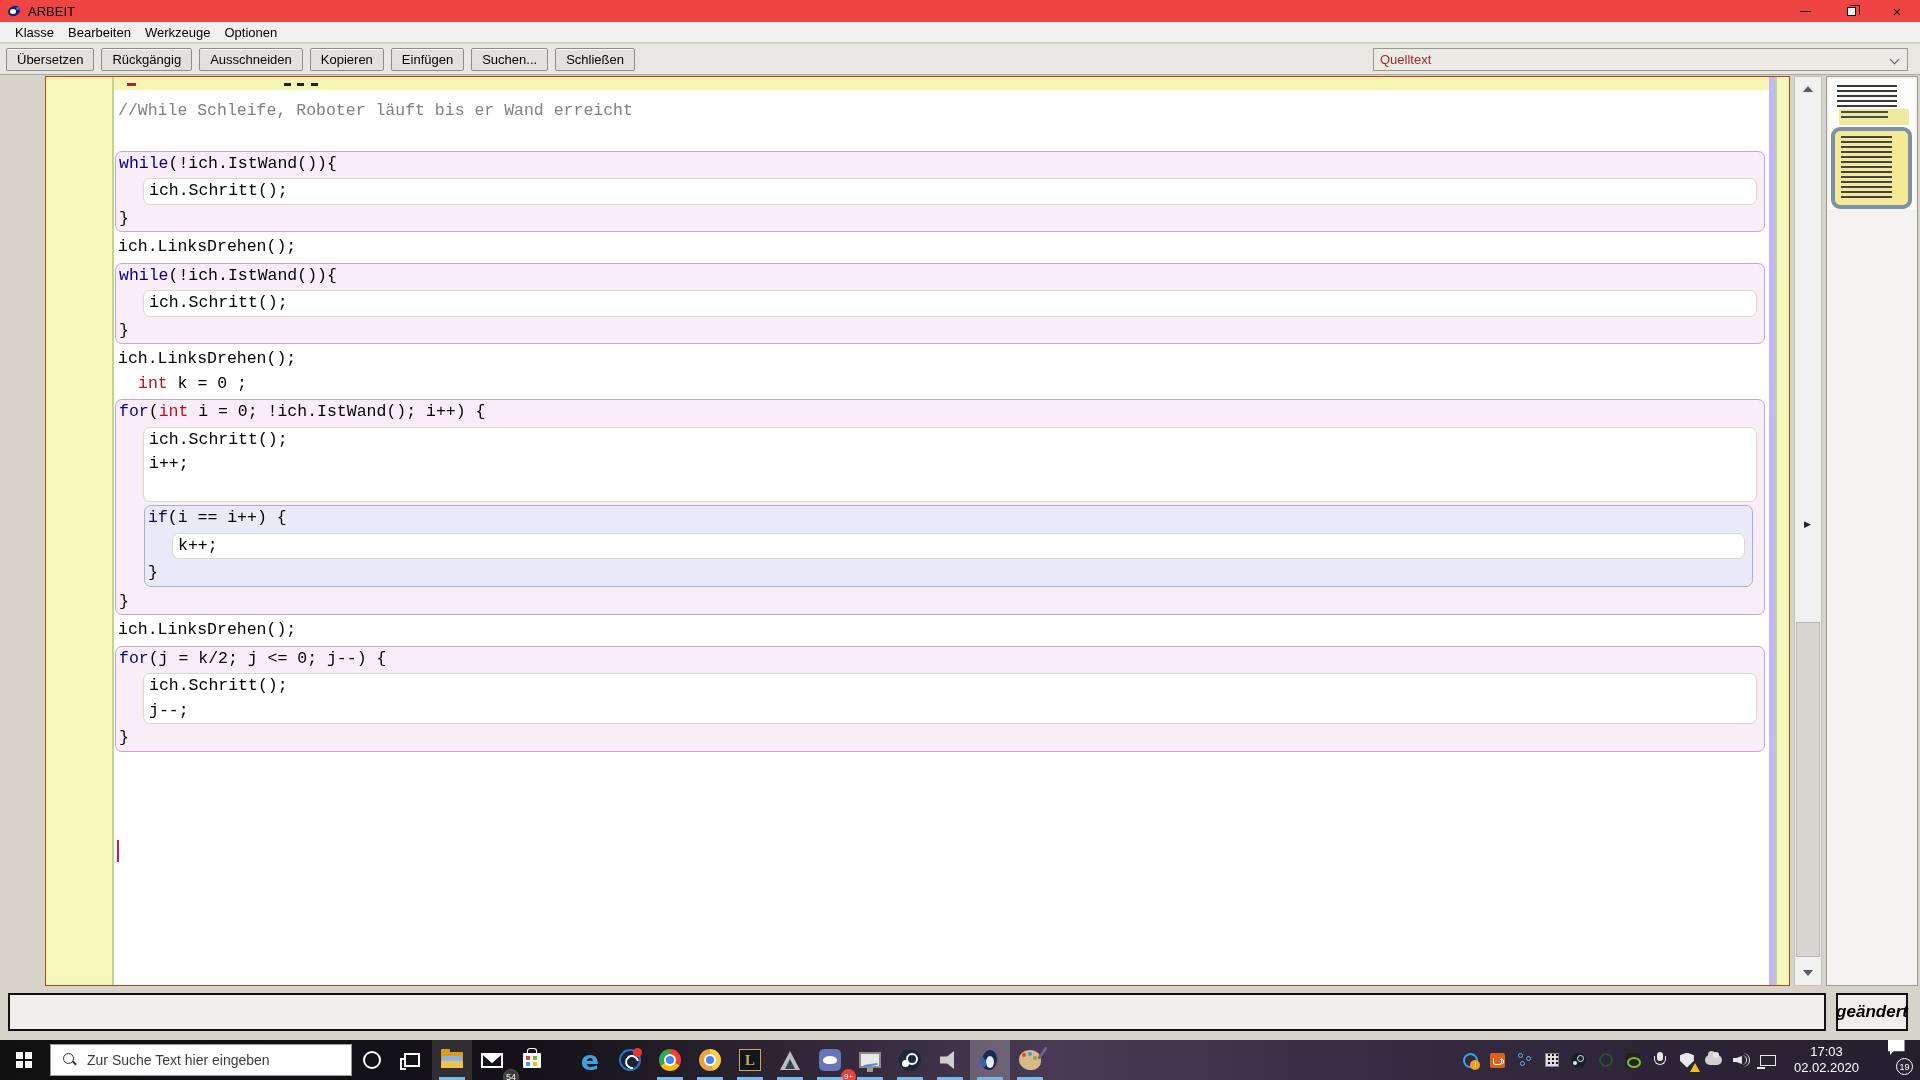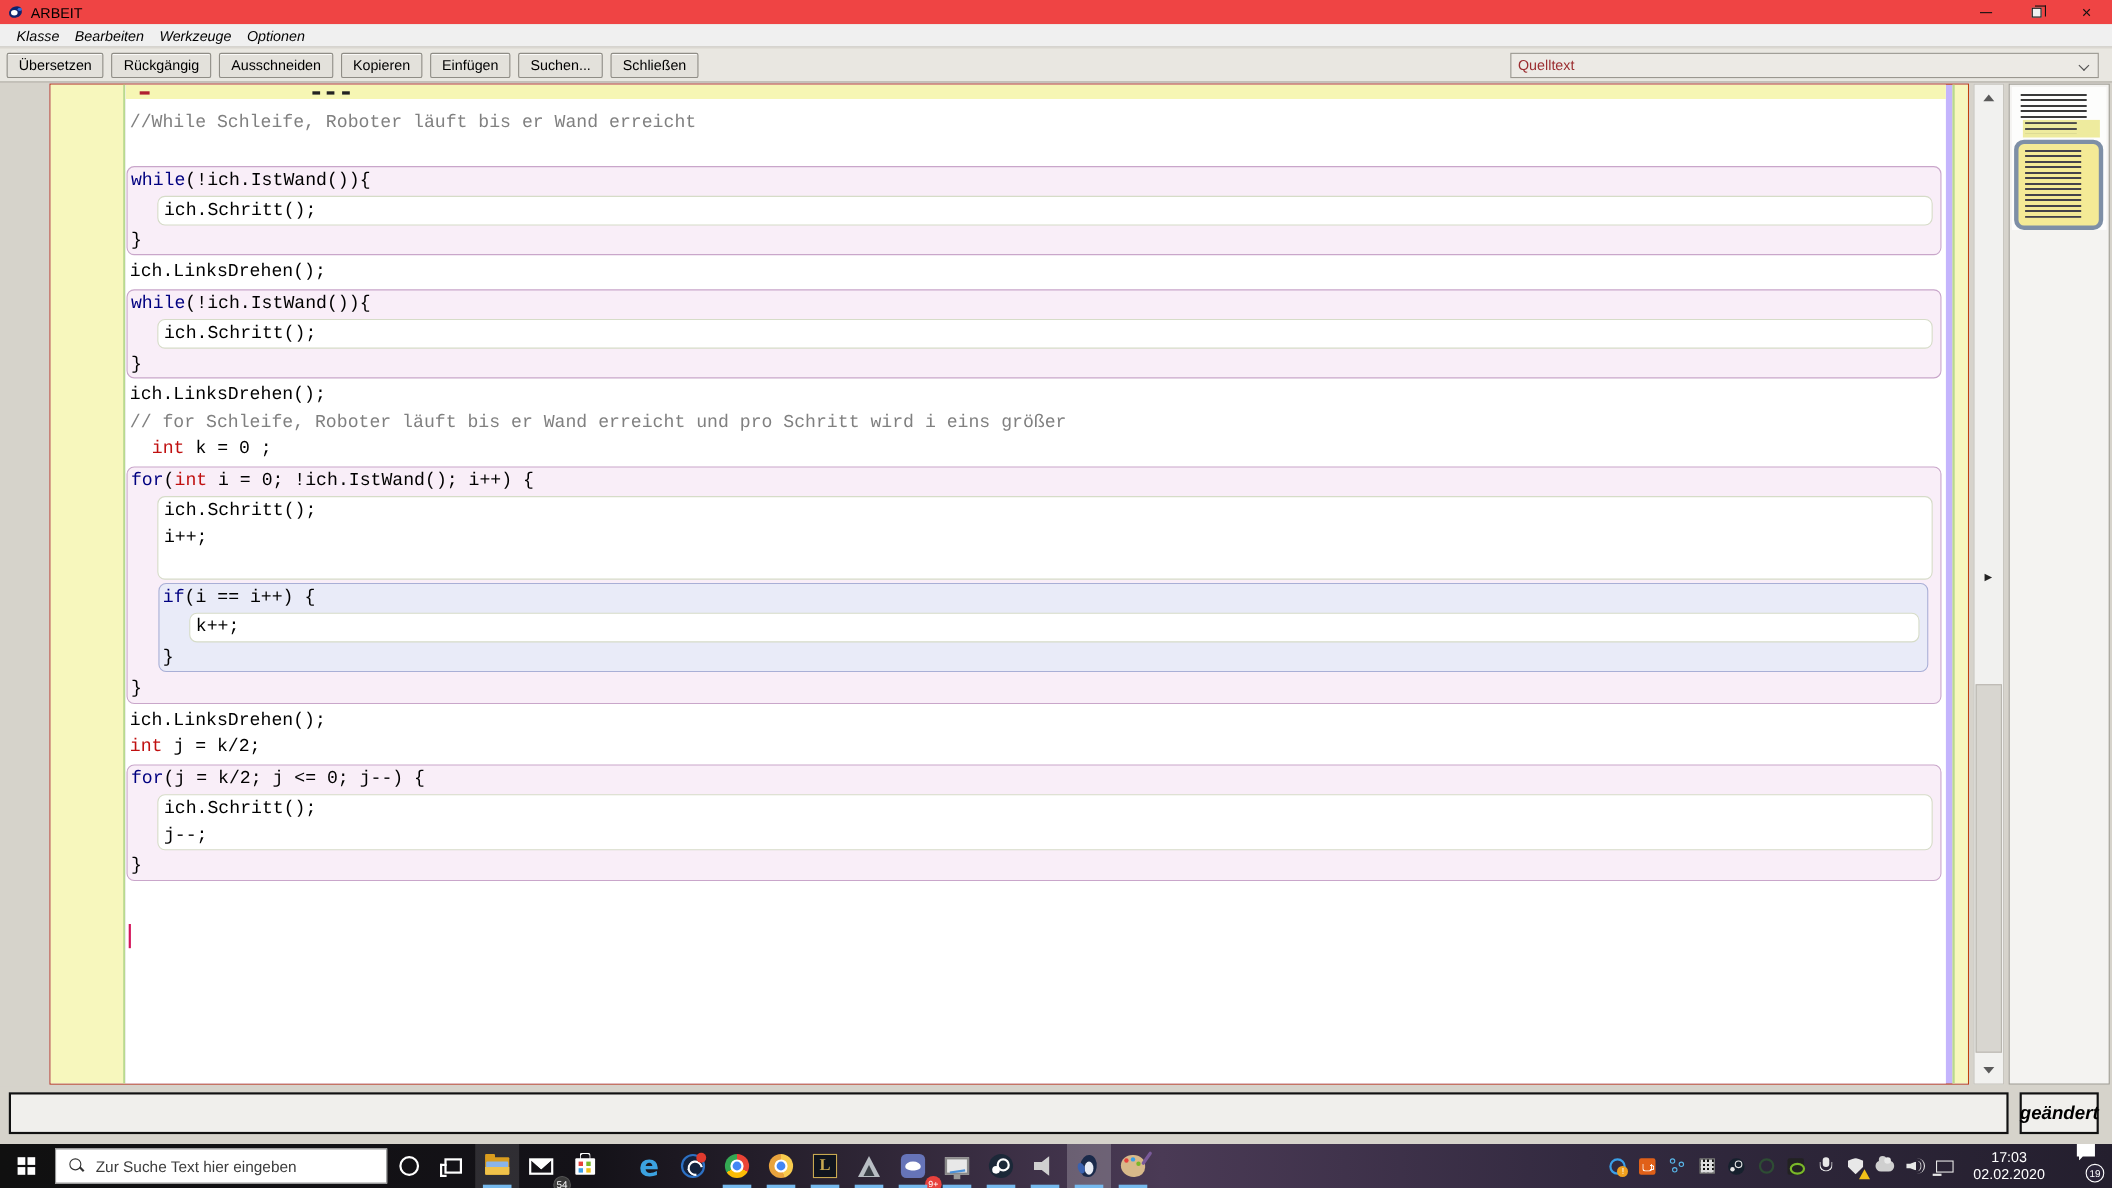--- a/index.html
+++ b/index.html
@@ -22,21 +22,21 @@
   .app-icon .b3{position:absolute;left:9px;top:3px;width:4px;height:3px;background:#3a6fd8;border-radius:50%;}
   .win-title{font-size:13px;color:#000;}
   .wincontrols{margin-left:auto;display:flex;height:22px;}
   .wincontrols .wc{width:46px;height:22px;display:flex;align-items:center;justify-content:center;color:#111;font-size:14px;}
   .wc .min-glyph{width:11px;height:1px;background:#111;display:block;}
   .wc .rest-glyph{width:9px;height:9px;border:1px solid #111;position:relative;background:#f0f0f0;}
   .wc .rest-glyph:before{content:"";position:absolute;left:2px;top:-3px;width:9px;height:9px;border:1px solid #111;border-bottom:none;border-left:none;}
   .wc .close-glyph{font-size:15px;line-height:15px;}
 
   
-  .menubar{position:absolute;left:0;top:22px;width:1920px;height:21px;background:#f0f0f0;display:flex;align-items:center;padding-left:8px;border-bottom:1px solid #d0cec8;font-style:italic;}
+  .menubar{position:absolute;left:0;top:22px;width:1920px;height:21px;background:#f0f0f0;display:flex;align-items:center;padding-left:8px;border-bottom:1px solid #d0cec8;}
   .menu-item{font-size:13px;color:#000;padding:2px 7px;}
 
   
   .toolbar{position:absolute;left:0;top:44px;width:1920px;height:31px;background:#e9e7e1;display:flex;align-items:center;padding:0 6px;border-bottom:1px solid #a9a69e;}
   .tb-btn{font-size:13px;color:#000;background:#e3e1db;border:1px solid #8f8d86;border-radius:2px;padding:3px 10px;margin-right:7px;box-shadow:inset 0 1px 0 #fbfaf8;}
   .view-combo{margin-left:auto;width:535px;height:23px;background:#eceae5;border:1px solid #9a978f;display:flex;align-items:center;position:relative;margin-right:6px;}
   .view-combo .val{font-size:13px;color:var(--accent-red);padding-left:6px;}
   .combo-chevron{position:absolute;right:8px;top:7px;width:8px;height:8px;}
   .combo-chevron:before{content:"";position:absolute;left:0;top:0;width:6px;height:6px;border-right:1.5px solid #555;border-bottom:1.5px solid #555;transform:rotate(45deg);}
 
@@ -264,21 +264,20 @@
         <div class="code-block loop">
           <div class="hdr"><span class="seg-kw">while</span><span class="seg-pl">(!ich.IstWand()){</span></div>
           <div class="kids">
             <div class="stmt-box">
               <div class="sline"><span class="seg-pl">ich.Schritt();</span></div>
             </div>
           </div>
           <div class="cls">}</div>
         </div>
         <div class="code-line"><span class="seg-pl">ich.LinksDrehen();</span></div>
-        <div class="code-comment">// for Schleife, Roboter läuft bis er Wand erreicht und pro Schritt wird i eins größer</div>
         <div class="code-line" style="padding-left: 24px;"><span class="seg-ty">int</span><span class="seg-pl"> k = 0 ;</span></div>
         <div class="code-block loop">
           <div class="hdr"><span class="seg-kw">for</span><span class="seg-pl">(</span><span class="seg-ty">int</span><span class="seg-pl"> i = 0; !ich.IstWand(); i++) {</span></div>
           <div class="kids">
             <div class="stmt-box">
               <div class="sline"><span class="seg-pl">ich.Schritt();</span></div>
               <div class="sline"><span class="seg-pl">i++;</span></div>
               <div class="sline"><span class="seg-pl"> </span></div>
             </div>
             <div class="code-block cond">
@@ -287,21 +286,20 @@
                 <div class="stmt-box">
                   <div class="sline"><span class="seg-pl">k++;</span></div>
                 </div>
               </div>
               <div class="cls">}</div>
             </div>
           </div>
           <div class="cls">}</div>
         </div>
         <div class="code-line"><span class="seg-pl">ich.LinksDrehen();</span></div>
-        <div class="code-line"><span class="seg-ty">int</span><span class="seg-pl"> j = k/2;</span></div>
         <div class="code-block loop">
           <div class="hdr"><span class="seg-kw">for</span><span class="seg-pl">(j = k/2; j &lt;= 0; j--) {</span></div>
           <div class="kids">
             <div class="stmt-box">
               <div class="sline"><span class="seg-pl">ich.Schritt();</span></div>
               <div class="sline"><span class="seg-pl">j--;</span></div>
             </div>
           </div>
           <div class="cls">}</div>
         </div>

